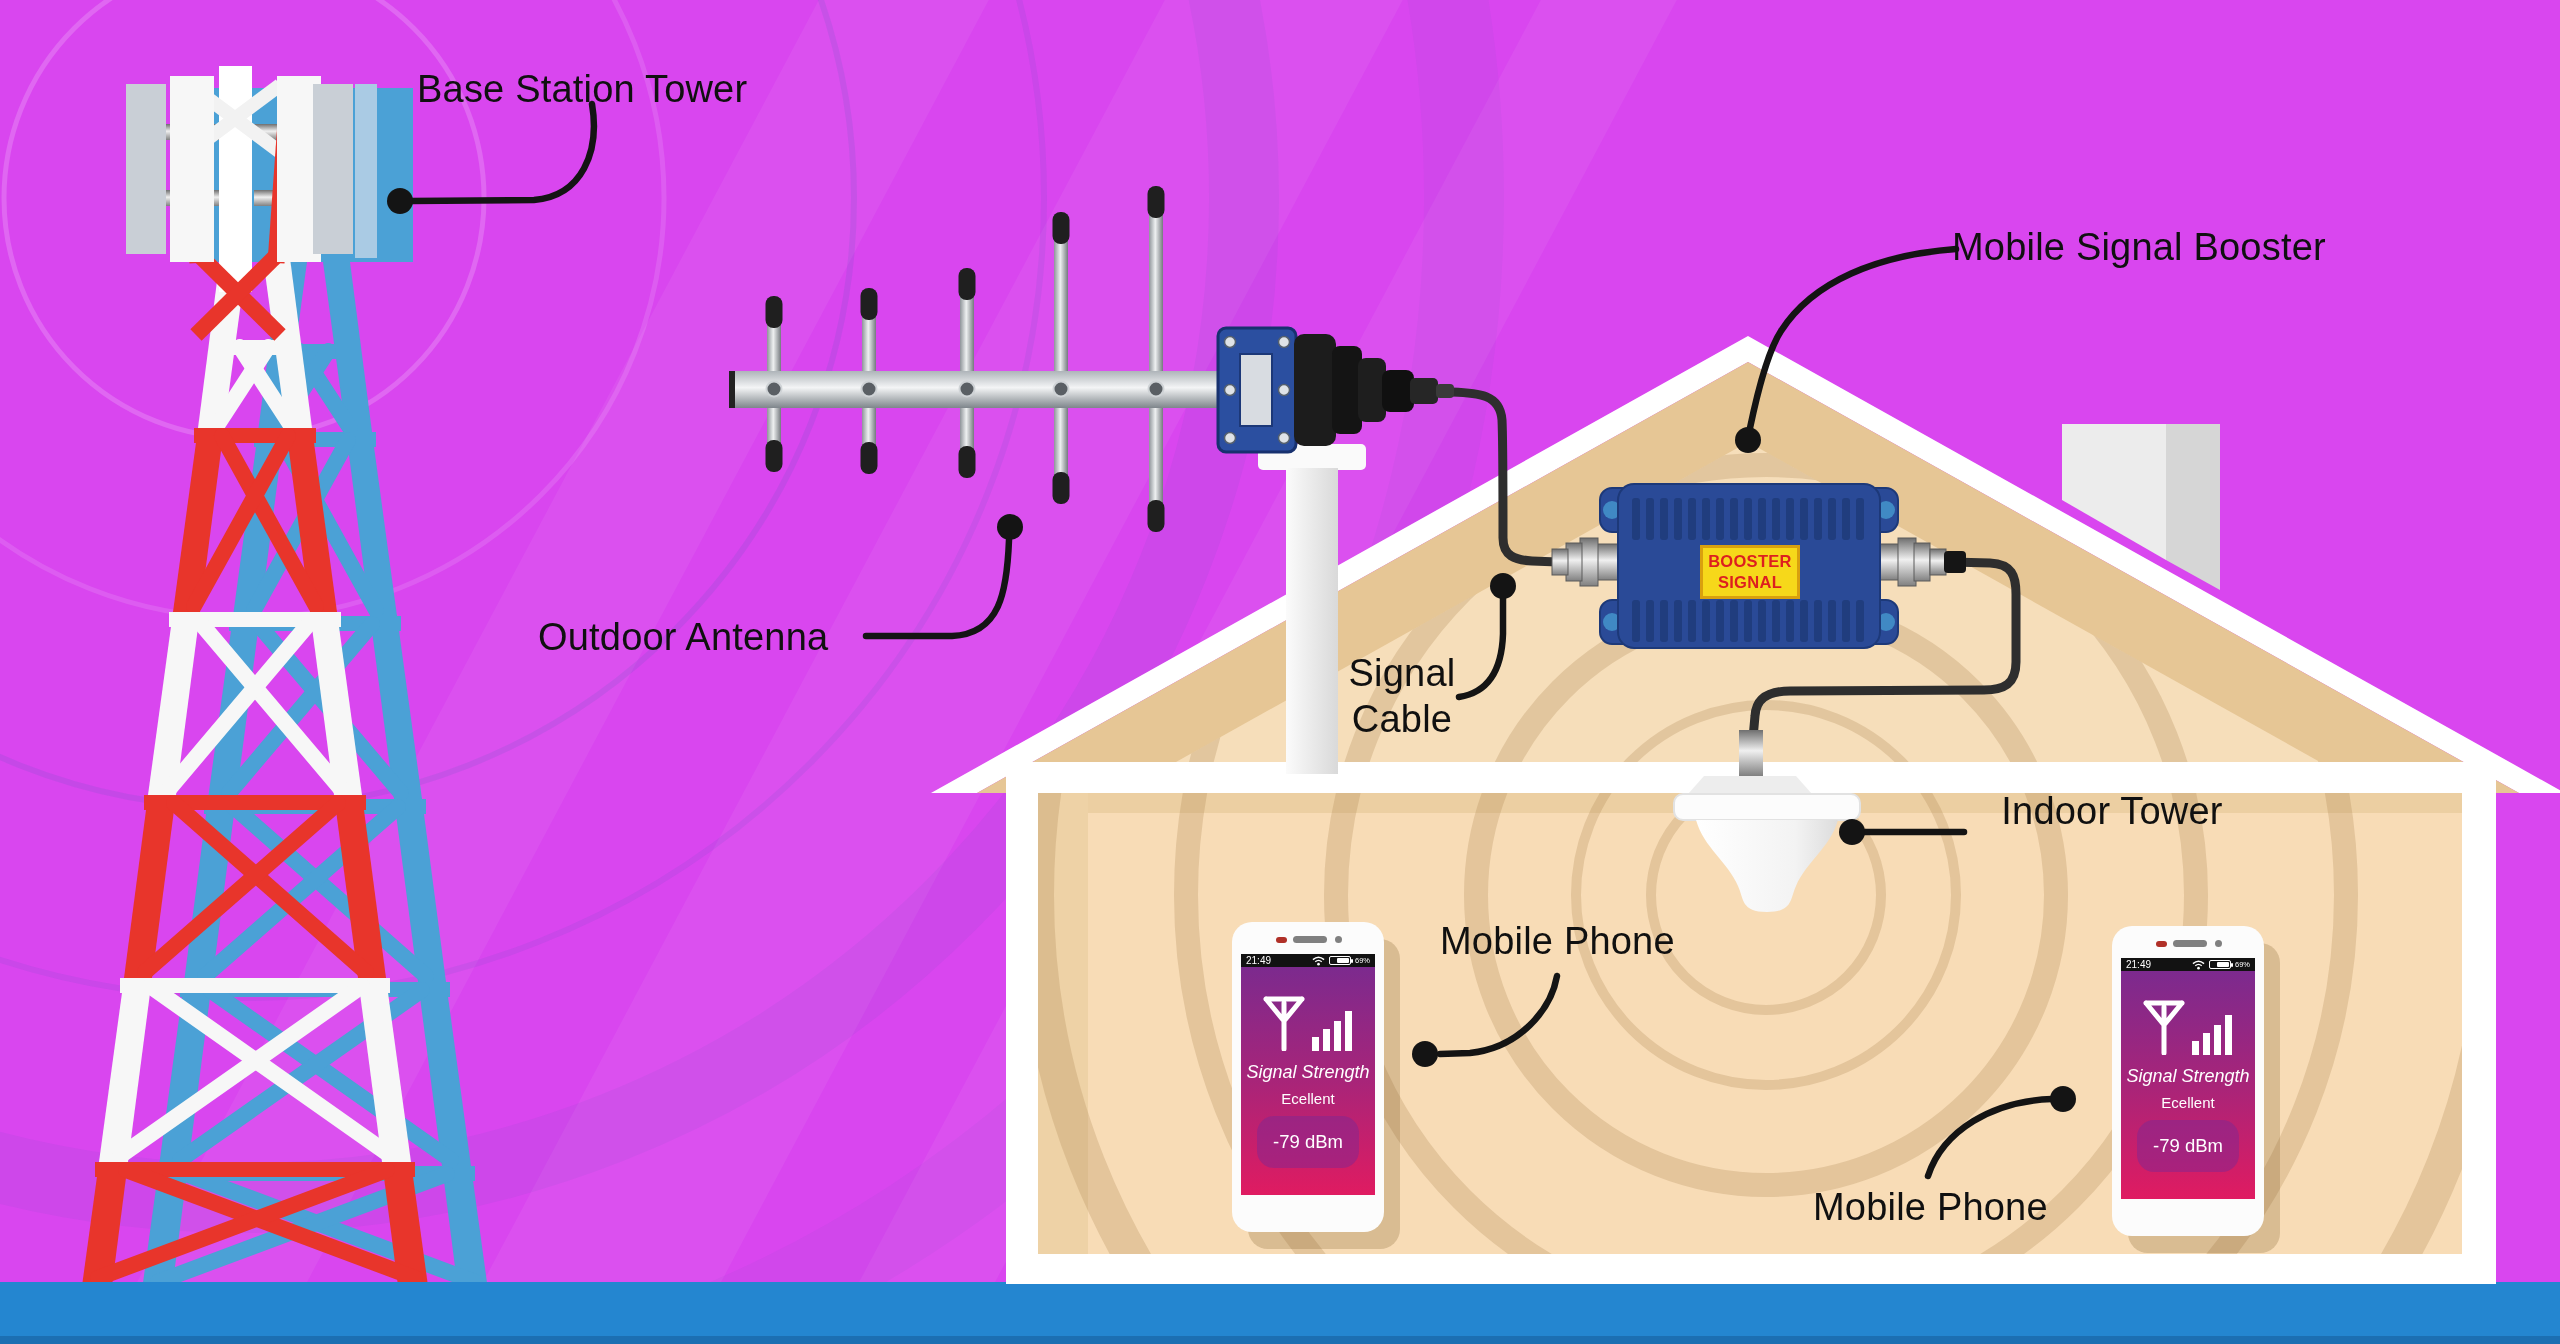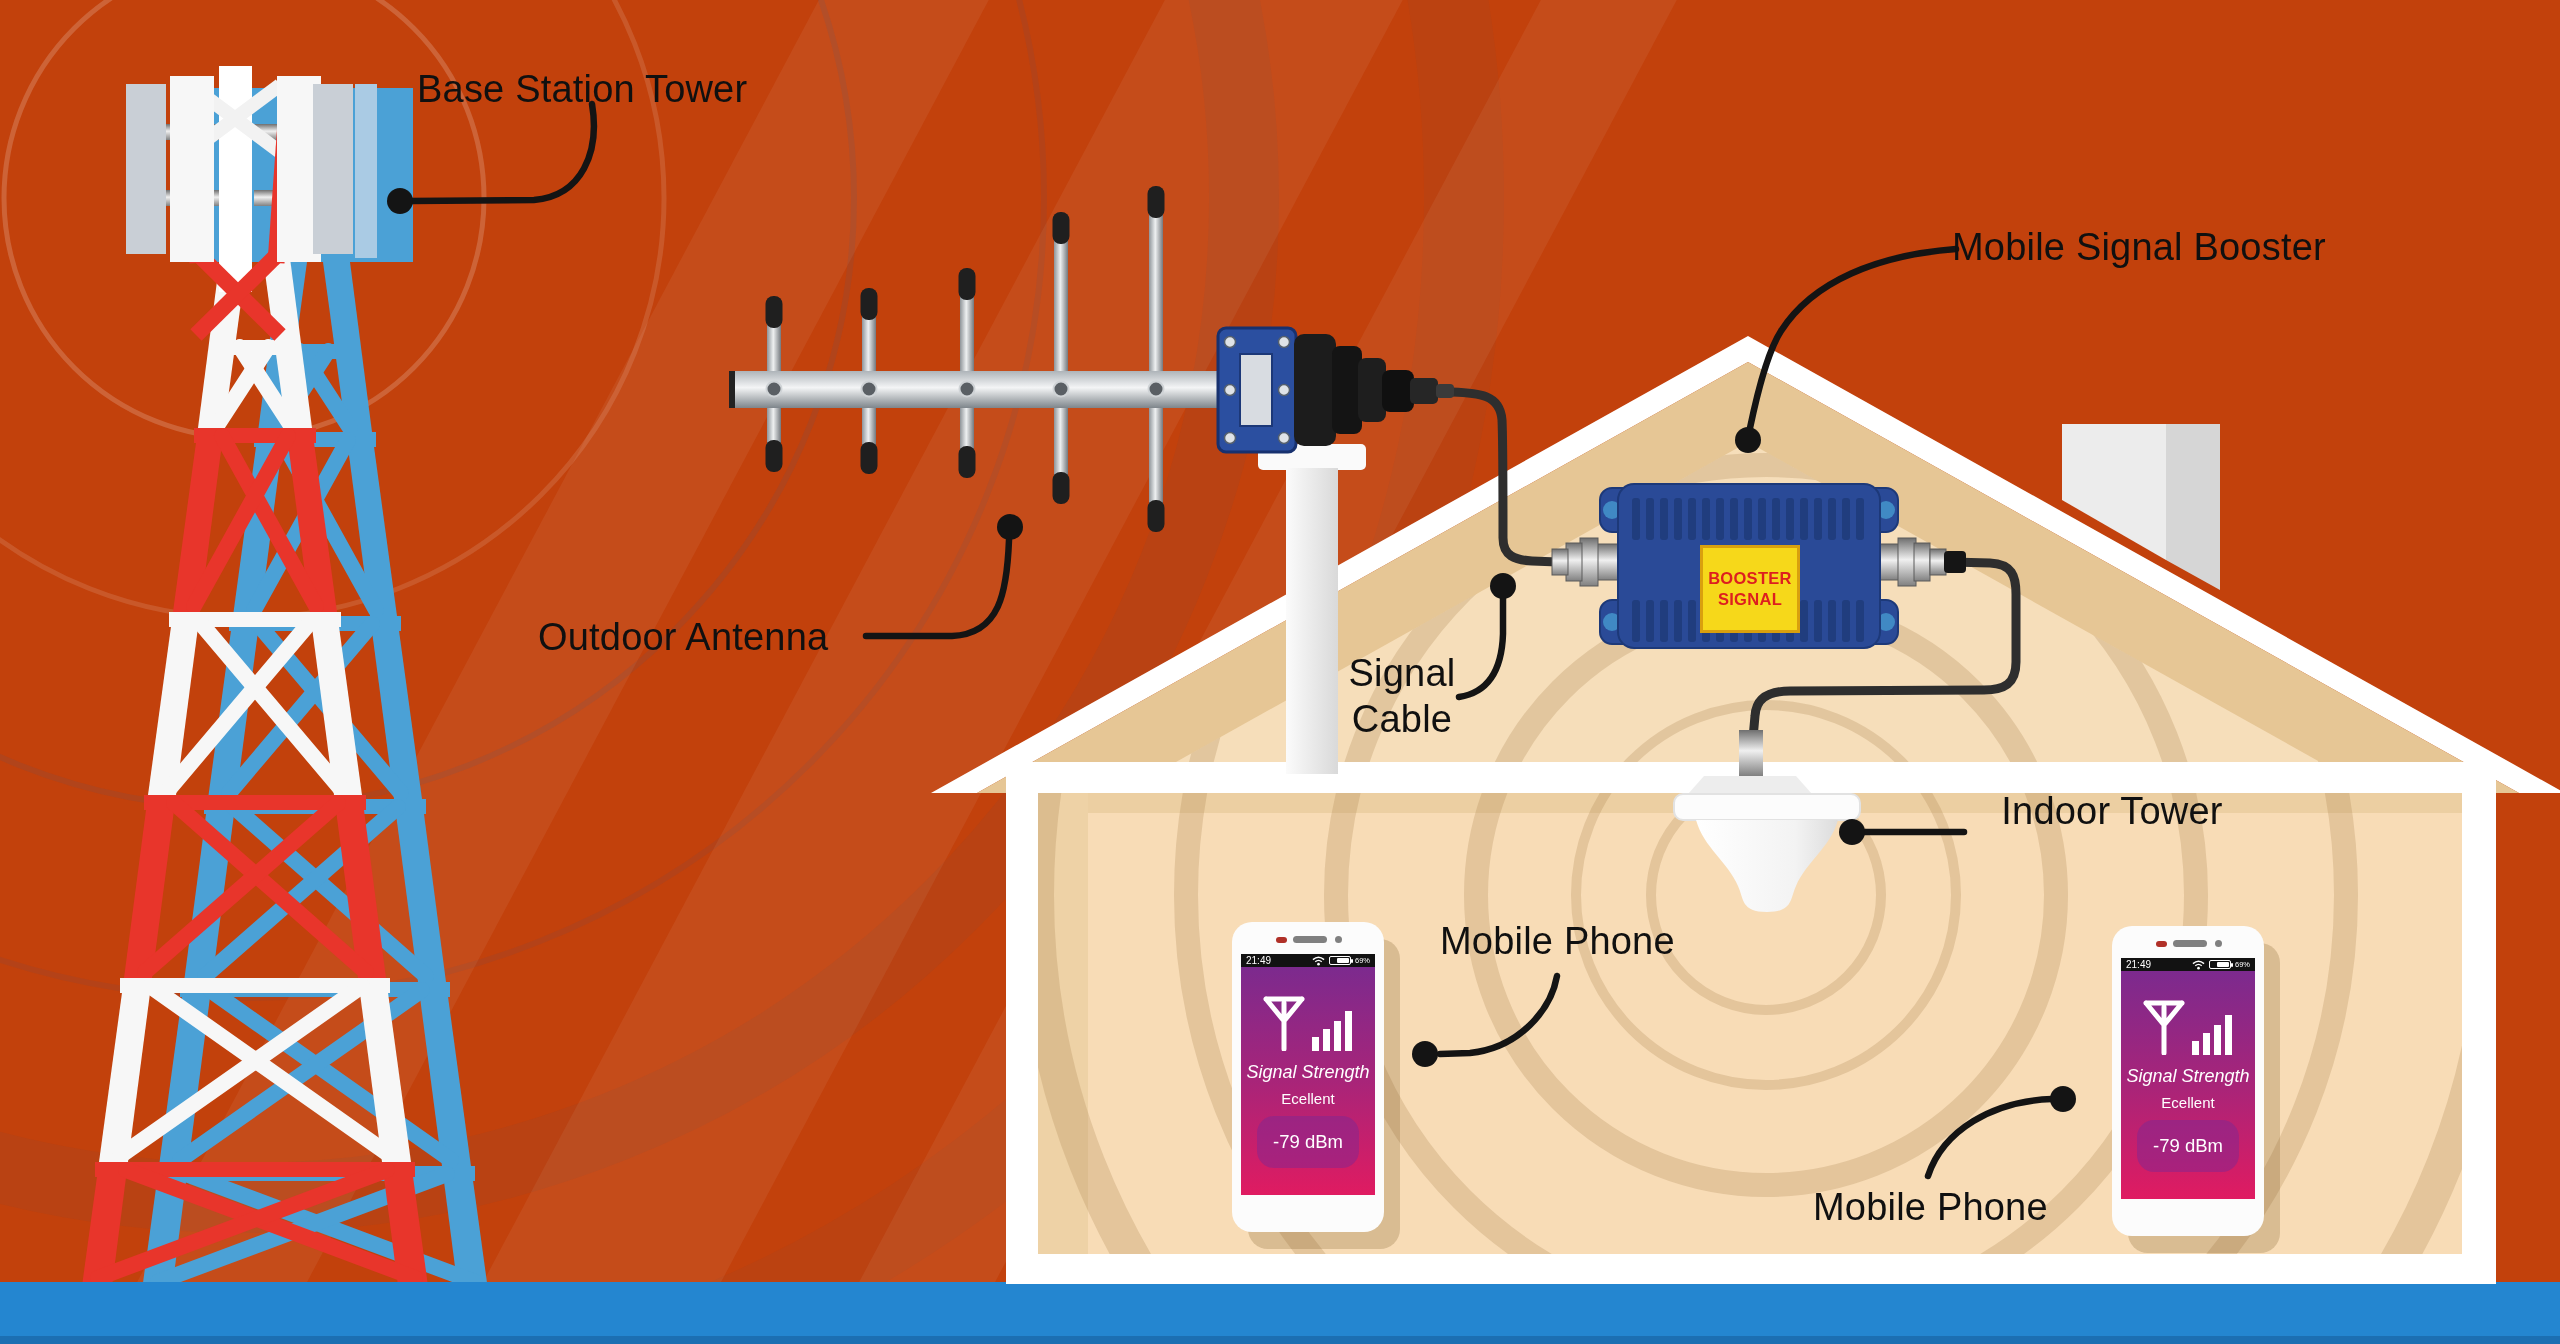--- a/index.html
+++ b/index.html
@@ -1,21 +1,21 @@
 <!DOCTYPE html>
 <html><head>
 <meta charset="utf-8">
 <style>
   html,body{margin:0;padding:0;background:#333;}
   .stage{position:relative;width:2560px;height:1344px;overflow:hidden;
-         background:#c2410c;font-family:"Liberation Sans",sans-serif;}
+         background:#d946ef;font-family:"Liberation Sans",sans-serif;}
   svg.scene{position:absolute;left:0;top:0;width:2560px;height:1344px;display:block;}
   .label{position:absolute;font-size:38px;color:#101010;white-space:nowrap;letter-spacing:.2px;}
   .label.center{text-align:center;white-space:normal;}
-  .booster-label{position:absolute;left:1700px;top:545px;width:100px;height:88px;
+  .booster-label{position:absolute;left:1700px;top:545px;width:100px;height:54px;
     background:#f6d81a;border:3px solid #d9a00e;box-sizing:border-box;
     display:flex;flex-direction:column;align-items:center;justify-content:center;
     color:#dd1f1f;font-weight:bold;font-size:16.5px;line-height:21px;letter-spacing:.3px;}
   
   .phone{position:absolute;width:152px;height:310px;border-radius:20px;background:#fcfcfc;
          box-shadow:16px 17px 0 rgba(125,92,40,0.25);}
   .phone .cam{position:absolute;left:44px;top:15px;width:11px;height:6px;border-radius:3px;background:#b03028;}
   .phone .speaker{position:absolute;left:61px;top:14px;width:34px;height:7px;border-radius:4px;background:#808080;}
   .phone .pdot{position:absolute;left:103px;top:14px;width:7px;height:7px;border-radius:50%;background:#808080;}
   .statusbar{position:absolute;left:9px;right:9px;top:32px;height:13px;background:#121212;

